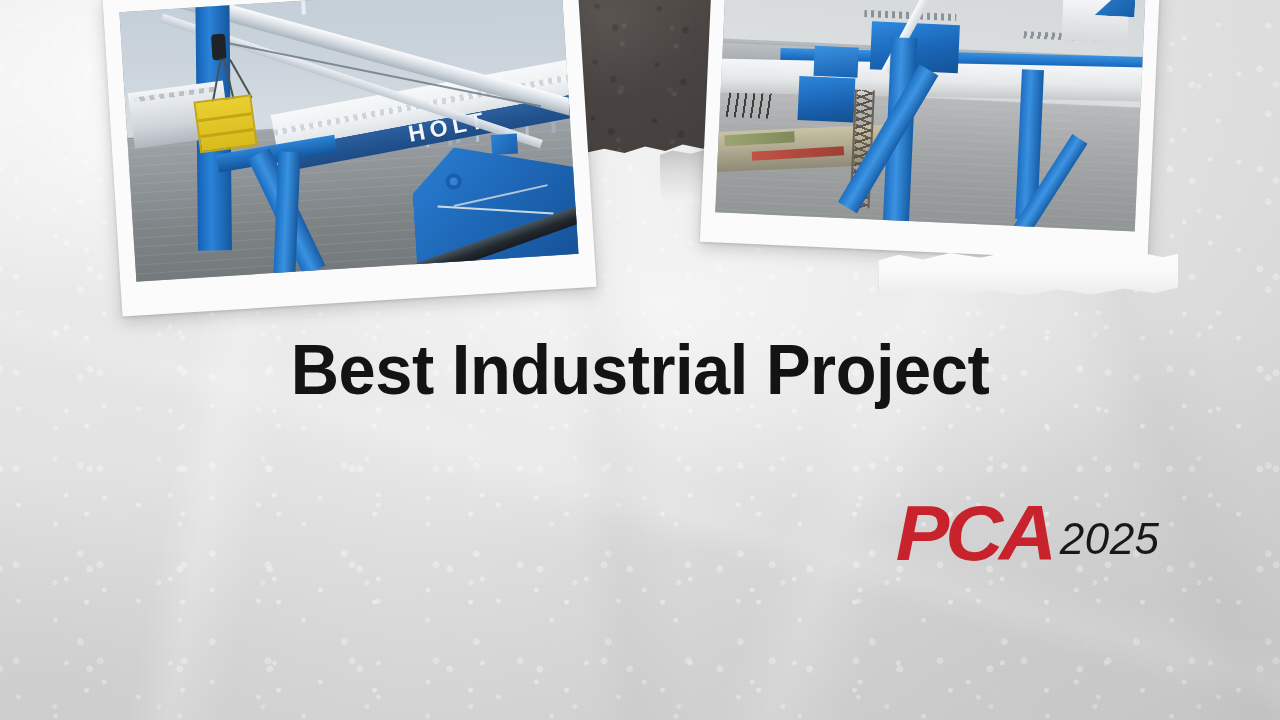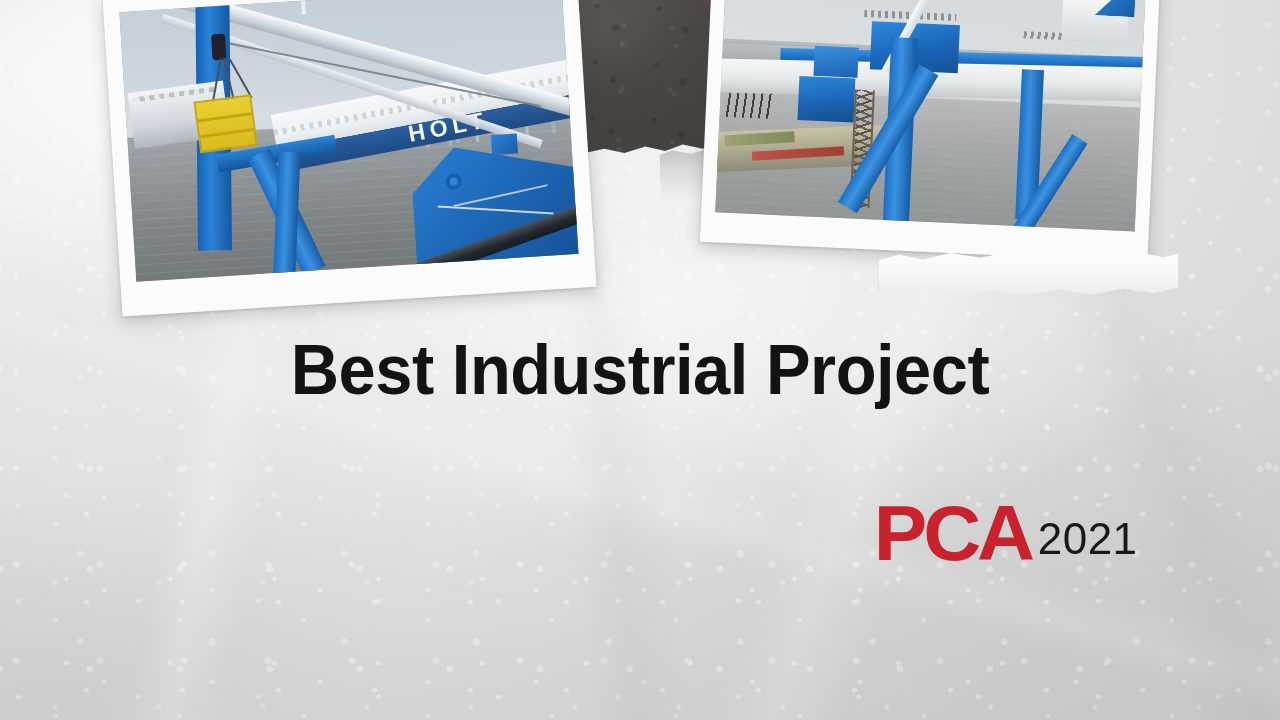--- a/index.html
+++ b/index.html
@@ -278,21 +278,21 @@
     font-family:"Liberation Sans","DejaVu Sans",sans-serif;
     font-weight:bold;
     font-size:70px;
     line-height:1.06;
     letter-spacing:-0.5px;
     color:#131313;
     transform:scaleX(.955);
   }
 
   
-  #logo { position:absolute; left:876px; top:494px; width:312px; }
+  #logo { position:absolute; left:898px; top:494px; width:312px;font-style:italic; }
   .logo-row-1 { display:flex; align-items:flex-end; gap:9px; height:70px; }
   .logo-pca {
     font-family:"Liberation Sans","DejaVu Sans",sans-serif;
     font-weight:bold; font-size:78px; line-height:.80;
     letter-spacing:-4px; color:#c8222d;
     transform:scaleX(1.03);
   }
   .logo-year {
     font-family:"Liberation Sans","DejaVu Sans",sans-serif;
     font-weight:300; font-size:44px; line-height:1;
@@ -412,17 +412,17 @@
     </div>
   </div>
 
   <div class="torn-strip-right"></div>
 
   <h1 id="title">Best Industrial Project</h1>
 
   <div id="logo">
     <div class="logo-row-1">
       <span class="logo-pca">PCA</span>
-      <span class="logo-year">2021</span>
+      <span class="logo-year">2025</span>
     </div>
   </div>
 
 </div>
 
 </body></html>

